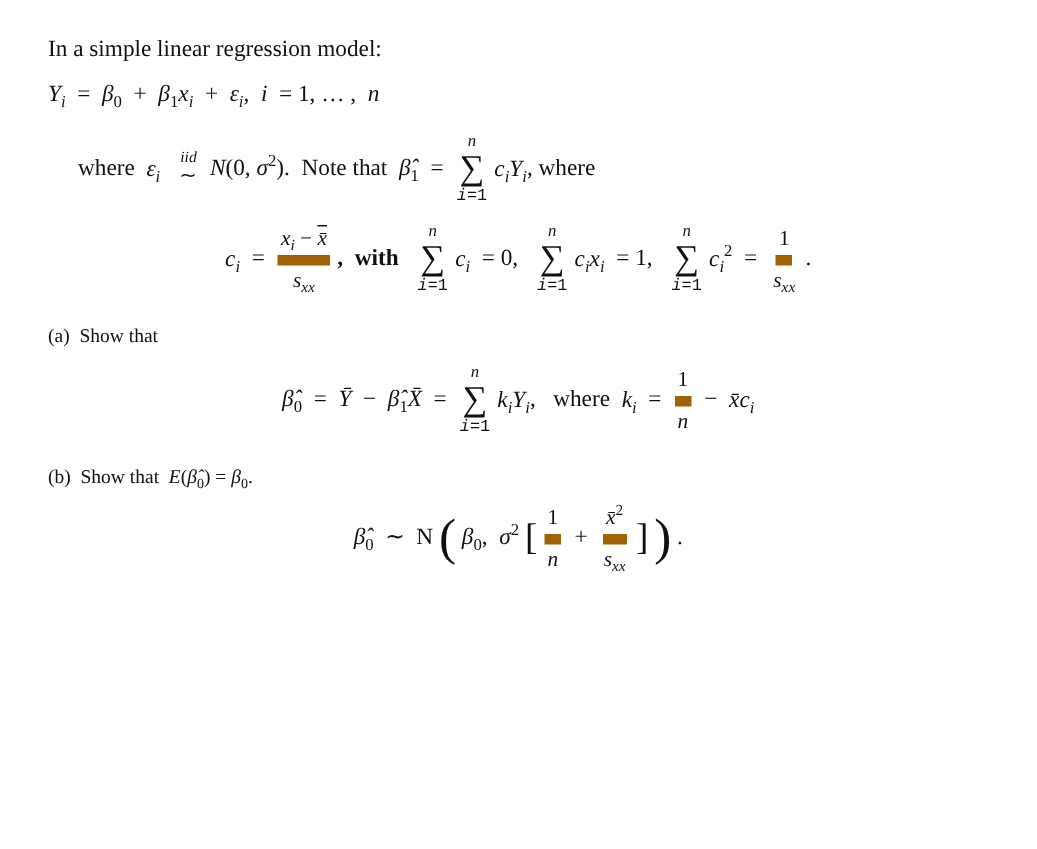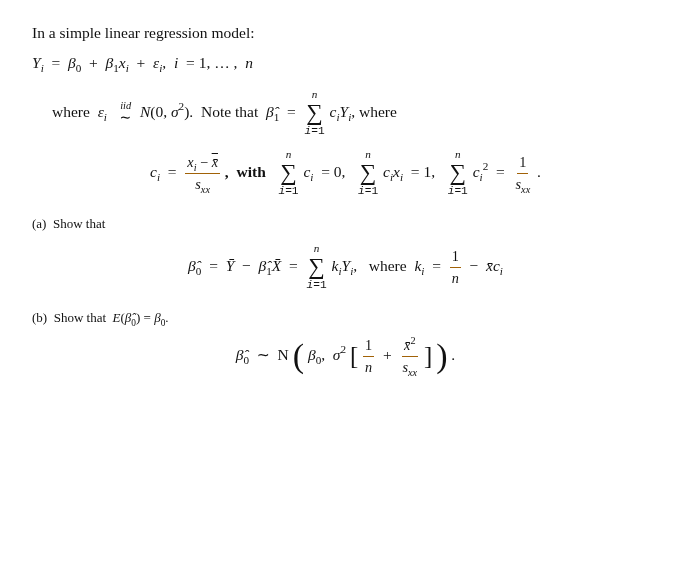--- a/index.html
+++ b/index.html
@@ -61,21 +61,21 @@
 
     .frac {
       display: inline-flex;
       flex-direction: column;
       align-items: center;
       vertical-align: middle;
       font-size: 0.92em;
       margin: 0 1px;
     }
     .frac .num {
-      border-bottom: 1px solid #a16207;
+      border-bottom: 7px solid #a16207;
       padding: 0 2px 1px 2px;
       text-align: center;
       line-height: 1.3;
     }
     .frac .den {
       padding: 1px 2px 0 2px;
       text-align: center;
       line-height: 1.3;
       font-family: Liberation Serif, serif;
     }

